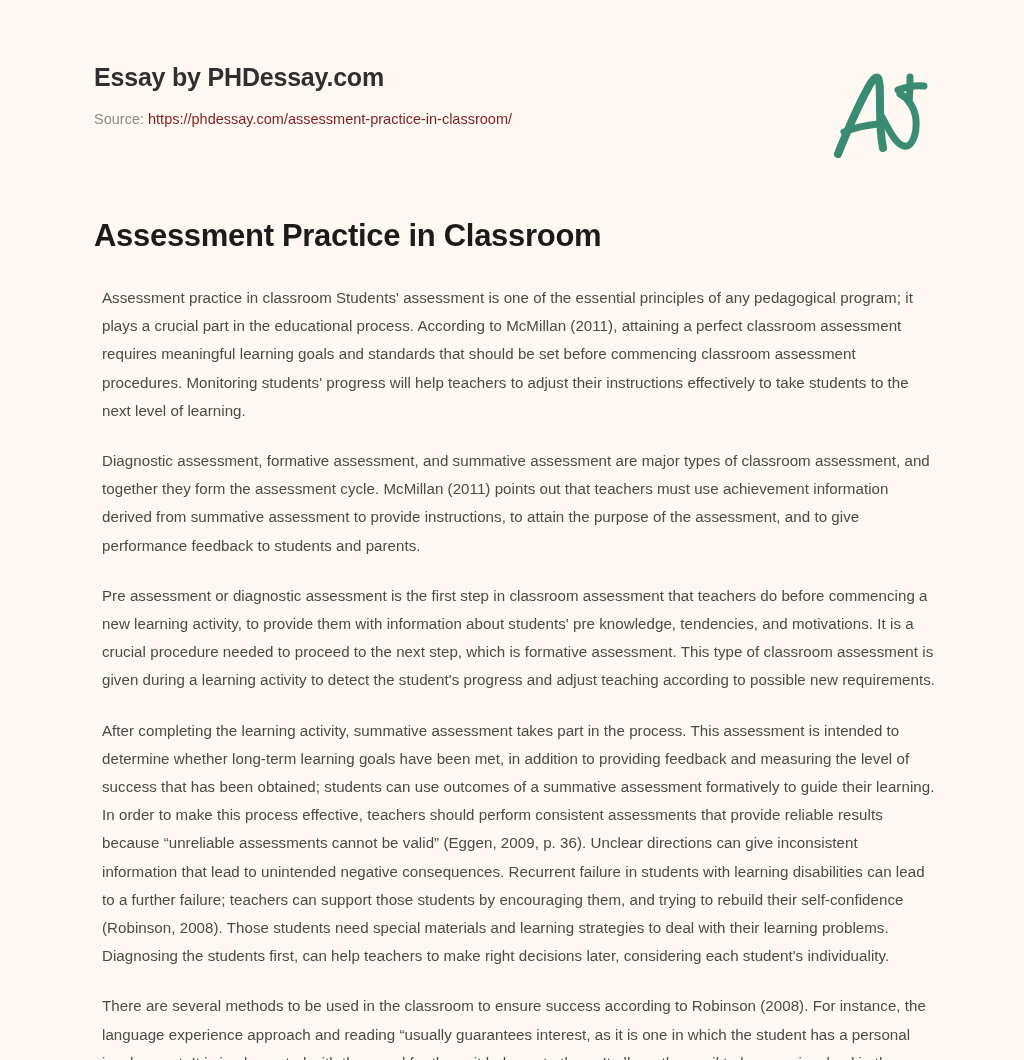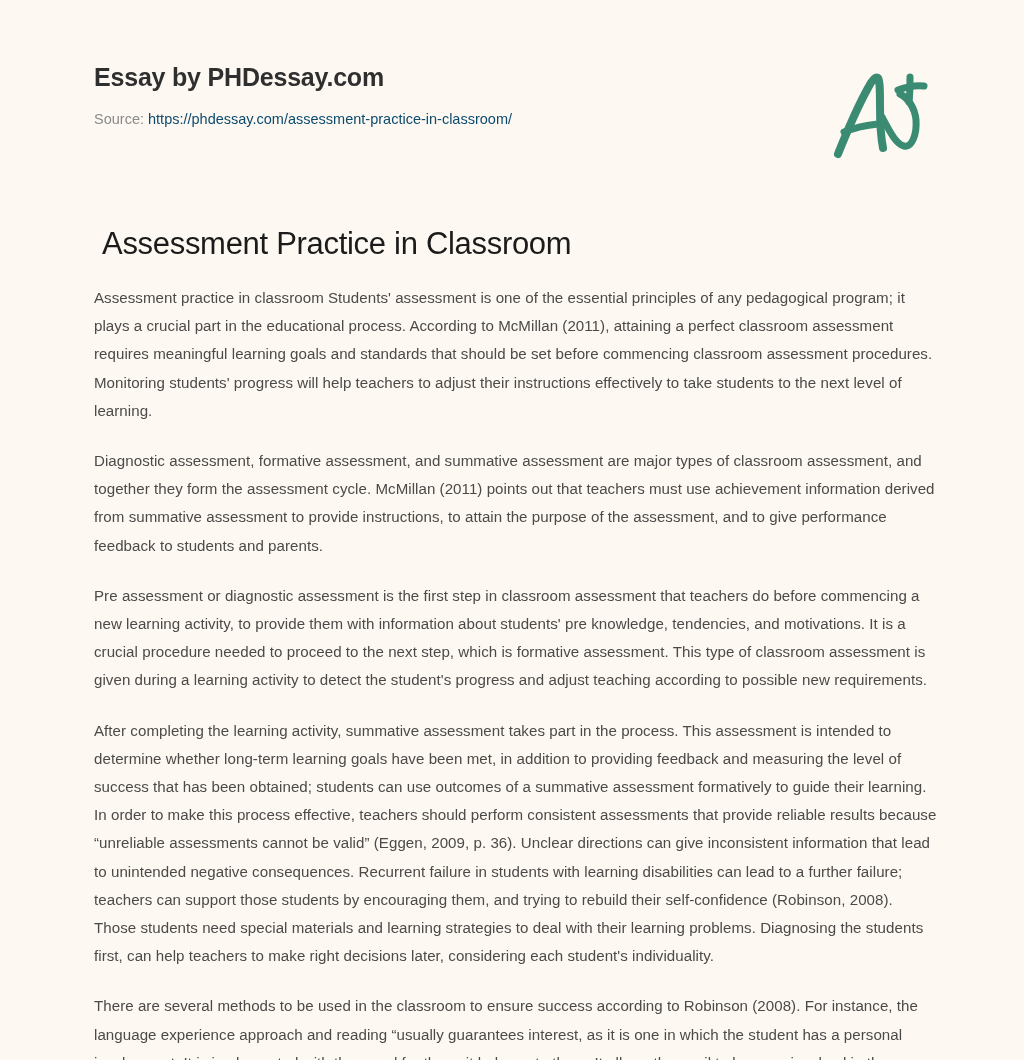--- a/index.html
+++ b/index.html
@@ -45,21 +45,21 @@
     font-size: 14.5px;
     color: #8b8b8b;
     line-height: 1.3;
     white-space: nowrap;
   }
   .source-label {
     color: #8b8b8b;
     margin-top: 45px;
   }
   .source-url {
-    color: #0c4a6e;
+    color: #7f1d1d;
     text-decoration: none;
   }
 
   
   .logo {
     position: absolute;
     right: 84px;
     top: 62px;
     width: 120px;
     height: 110px;
@@ -68,37 +68,37 @@
     display: block;
     width: 120px;
     height: 110px;
   }
 
   
   .doc-title {
     position: absolute;
     left: 94px;
     top: 217px;
-    margin: 8px;
+    margin: 0;
     font-size: 31px;
-    font-weight: normal;
+    font-weight: bold;
     color: #1b1b1b;
     letter-spacing: -0.3px;
     line-height: 1.25;
   }
 
   
   .body-copy {
     position: absolute;
     left: 94px;
     top: 284px;
     width: 843px;
   }
   .body-copy p {
-    margin: 0 0 22px 0;
+    margin: 0 0 22px 8px;
     font-size: 15.1px;
     line-height: 28.2px;
     color: #4b4a49;
     text-align: left;
     letter-spacing: 0.05px;
   }
   .body-copy p:last-child {
     margin-bottom: 0;
   }
 </style>

